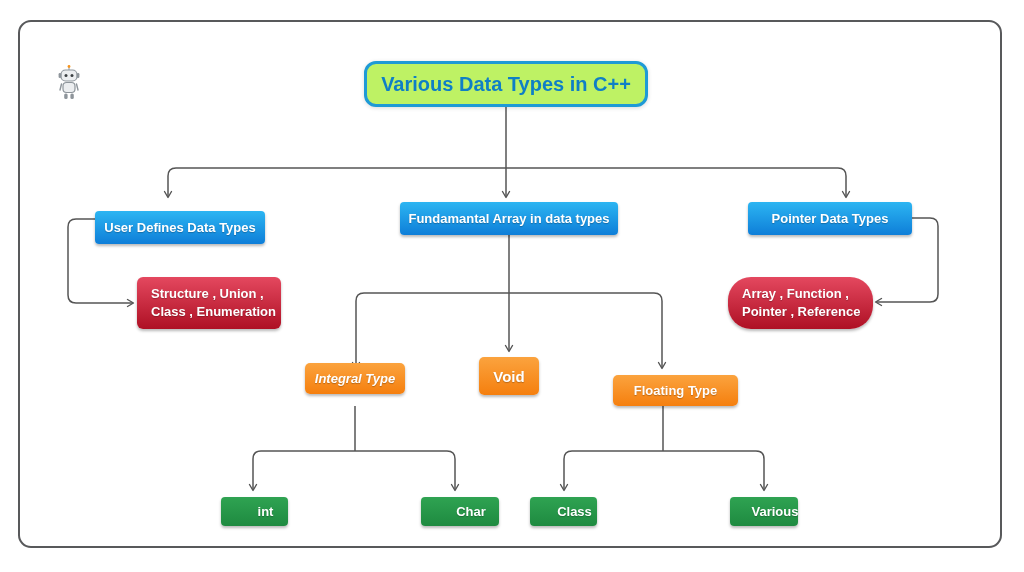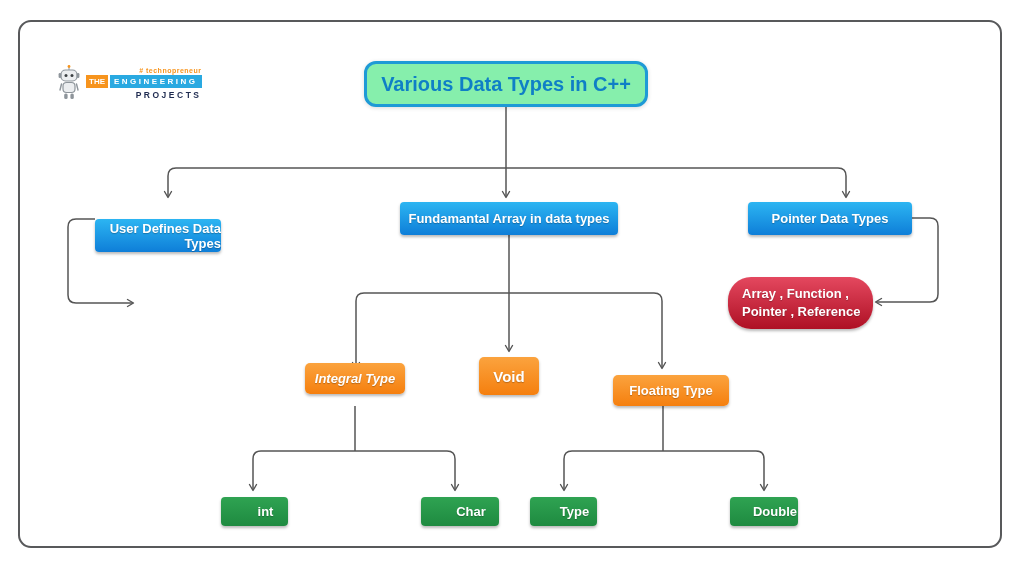--- a/index.html
+++ b/index.html
@@ -22,34 +22,34 @@
   }
   .node-blue   { background:linear-gradient(180deg,#2cb5f2 0%,#0e7ed8 100%); border-radius:4px; }
   .node-red    { background:linear-gradient(180deg,#e4485f 0%,#ae1024 100%); border-radius:6px;
                  justify-content:flex-start; padding-left:14px; line-height:1.4; }
   .node-orange { background:linear-gradient(180deg,#fba33e 0%,#f57f0e 100%); border-radius:5px;text-align:right; }
   .node-green  { background:linear-gradient(180deg,#2fa352 0%,#1e8a40 100%); border-radius:4px;padding-left:22px; }
 
   .title-box {
     position:absolute; left:364px; top:61px; width:284px; height:46px;
     display:flex; align-items:center; justify-content:center;
-    border:3px solid #1e9ad6; border-radius:12px; background:#86efac;
+    border:3px solid #1e9ad6; border-radius:12px; background:#bef264;
     color:#0f7fc6; font-weight:700; font-size:20px;
     box-shadow:0 1px 4px rgba(0,0,0,.15);
   }
 
   
-  .n-user      { left:95px;  top:219px; width:126px; height:33px;text-align:right; }
+  .n-user      { left:95px;  top:211px; width:170px; height:33px;text-align:right; }
   .n-fund      { left:400px; top:202px; width:218px; height:33px; }
   .n-derived   { left:748px; top:202px; width:164px; height:33px; }
   .n-user-det  { left:137px; top:277px; width:144px; height:52px; }
   .n-der-det   { left:728px; top:277px; width:145px; height:52px;border-radius:23px; }
   .n-integral  { left:305px; top:363px; width:100px; height:31px;font-style:italic; }
   .n-void      { left:479px; top:357px; width:60px;  height:38px; font-size:15px; }
-  .n-floating  { left:613px; top:375px; width:116px; height:31px; }
+  .n-floating  { left:613px; top:375px; width:125px; height:31px; }
   .n-int       { left:221px; top:497px; width:67px;  height:29px; }
   .n-char      { left:421px; top:497px; width:78px;  height:29px; }
   .n-float     { left:530px; top:497px; width:67px;  height:29px; }
   .n-double    { left:730px; top:497px; width:68px;  height:29px; }
 
   
   .logo { position:absolute; left:56px; top:64px; display:flex; align-items:center; gap:4px; }
   .logo-text { display:flex; flex-direction:column; }
   .logo-tagline { text-align:right; color:#f7941d; font-size:7px; font-weight:700; letter-spacing:.5px; }
   .logo-row { display:flex; gap:2px; margin-top:1px; }
@@ -95,44 +95,42 @@
       <circle cx="10" cy="11.5" r="1.5" fill="#3c4043"></circle>
       <circle cx="16" cy="11.5" r="1.5" fill="#3c4043"></circle>
       <rect x="2.6" y="9" width="2.6" height="5" rx="1.2" fill="#8e959b"></rect>
       <rect x="20.8" y="9" width="2.6" height="5" rx="1.2" fill="#8e959b"></rect>
       <rect x="7" y="18.5" width="12" height="10" rx="3.5" fill="#eceef0" stroke="#8e959b" stroke-width="1.2"></rect>
       <line x1="5.5" y1="20" x2="4" y2="26" stroke="#8e959b" stroke-width="1.4" stroke-linecap="round"></line>
       <line x1="20.5" y1="20" x2="22" y2="26" stroke="#8e959b" stroke-width="1.4" stroke-linecap="round"></line>
       <rect x="8.2" y="29.5" width="3.4" height="5.5" rx="1.5" fill="#8e959b"></rect>
       <rect x="14.4" y="29.5" width="3.4" height="5.5" rx="1.5" fill="#8e959b"></rect>
     </svg>
-    <div class="logo-text">
-      <span class="logo-tagline"># technopreneur</span>
-      <span class="logo-row">
-        <span class="logo-the">THE</span>
-        <span class="logo-eng">ENGINEERING</span>
-      </span>
-      <span class="logo-projects">PROJECTS</span>
-    </div>
   </div>
 
   <div class="title-box">Various Data Types in C++</div>
 
   <div class="node node-blue n-user">User Defines Data Types</div>
   <div class="node node-blue n-fund">Fundamantal Array in data types</div>
   <div class="node node-blue n-derived">Pointer Data Types</div>
 
+  <div class="node node-red n-user-det">
+    <span>
+      <span>Structure , Union ,</span><br>
+      <span>Class , Enumeration</span>
+    </span>
+  </div>
   <div class="node node-red n-der-det">
     <span>
       <span>Array , Function ,</span><br>
       <span>Pointer , Reference</span>
     </span>
   </div>
 
   <div class="node node-orange n-integral">Integral Type</div>
   <div class="node node-orange n-void">Void</div>
   <div class="node node-orange n-floating">Floating Type</div>
 
   <div class="node node-green n-int">int</div>
   <div class="node node-green n-char">Char</div>
-  <div class="node node-green n-float">Type</div>
-  <div class="node node-green n-double">Double</div>
+  <div class="node node-green n-float">Class</div>
+  <div class="node node-green n-double">Various</div>
 </div>
 
 </body></html>

